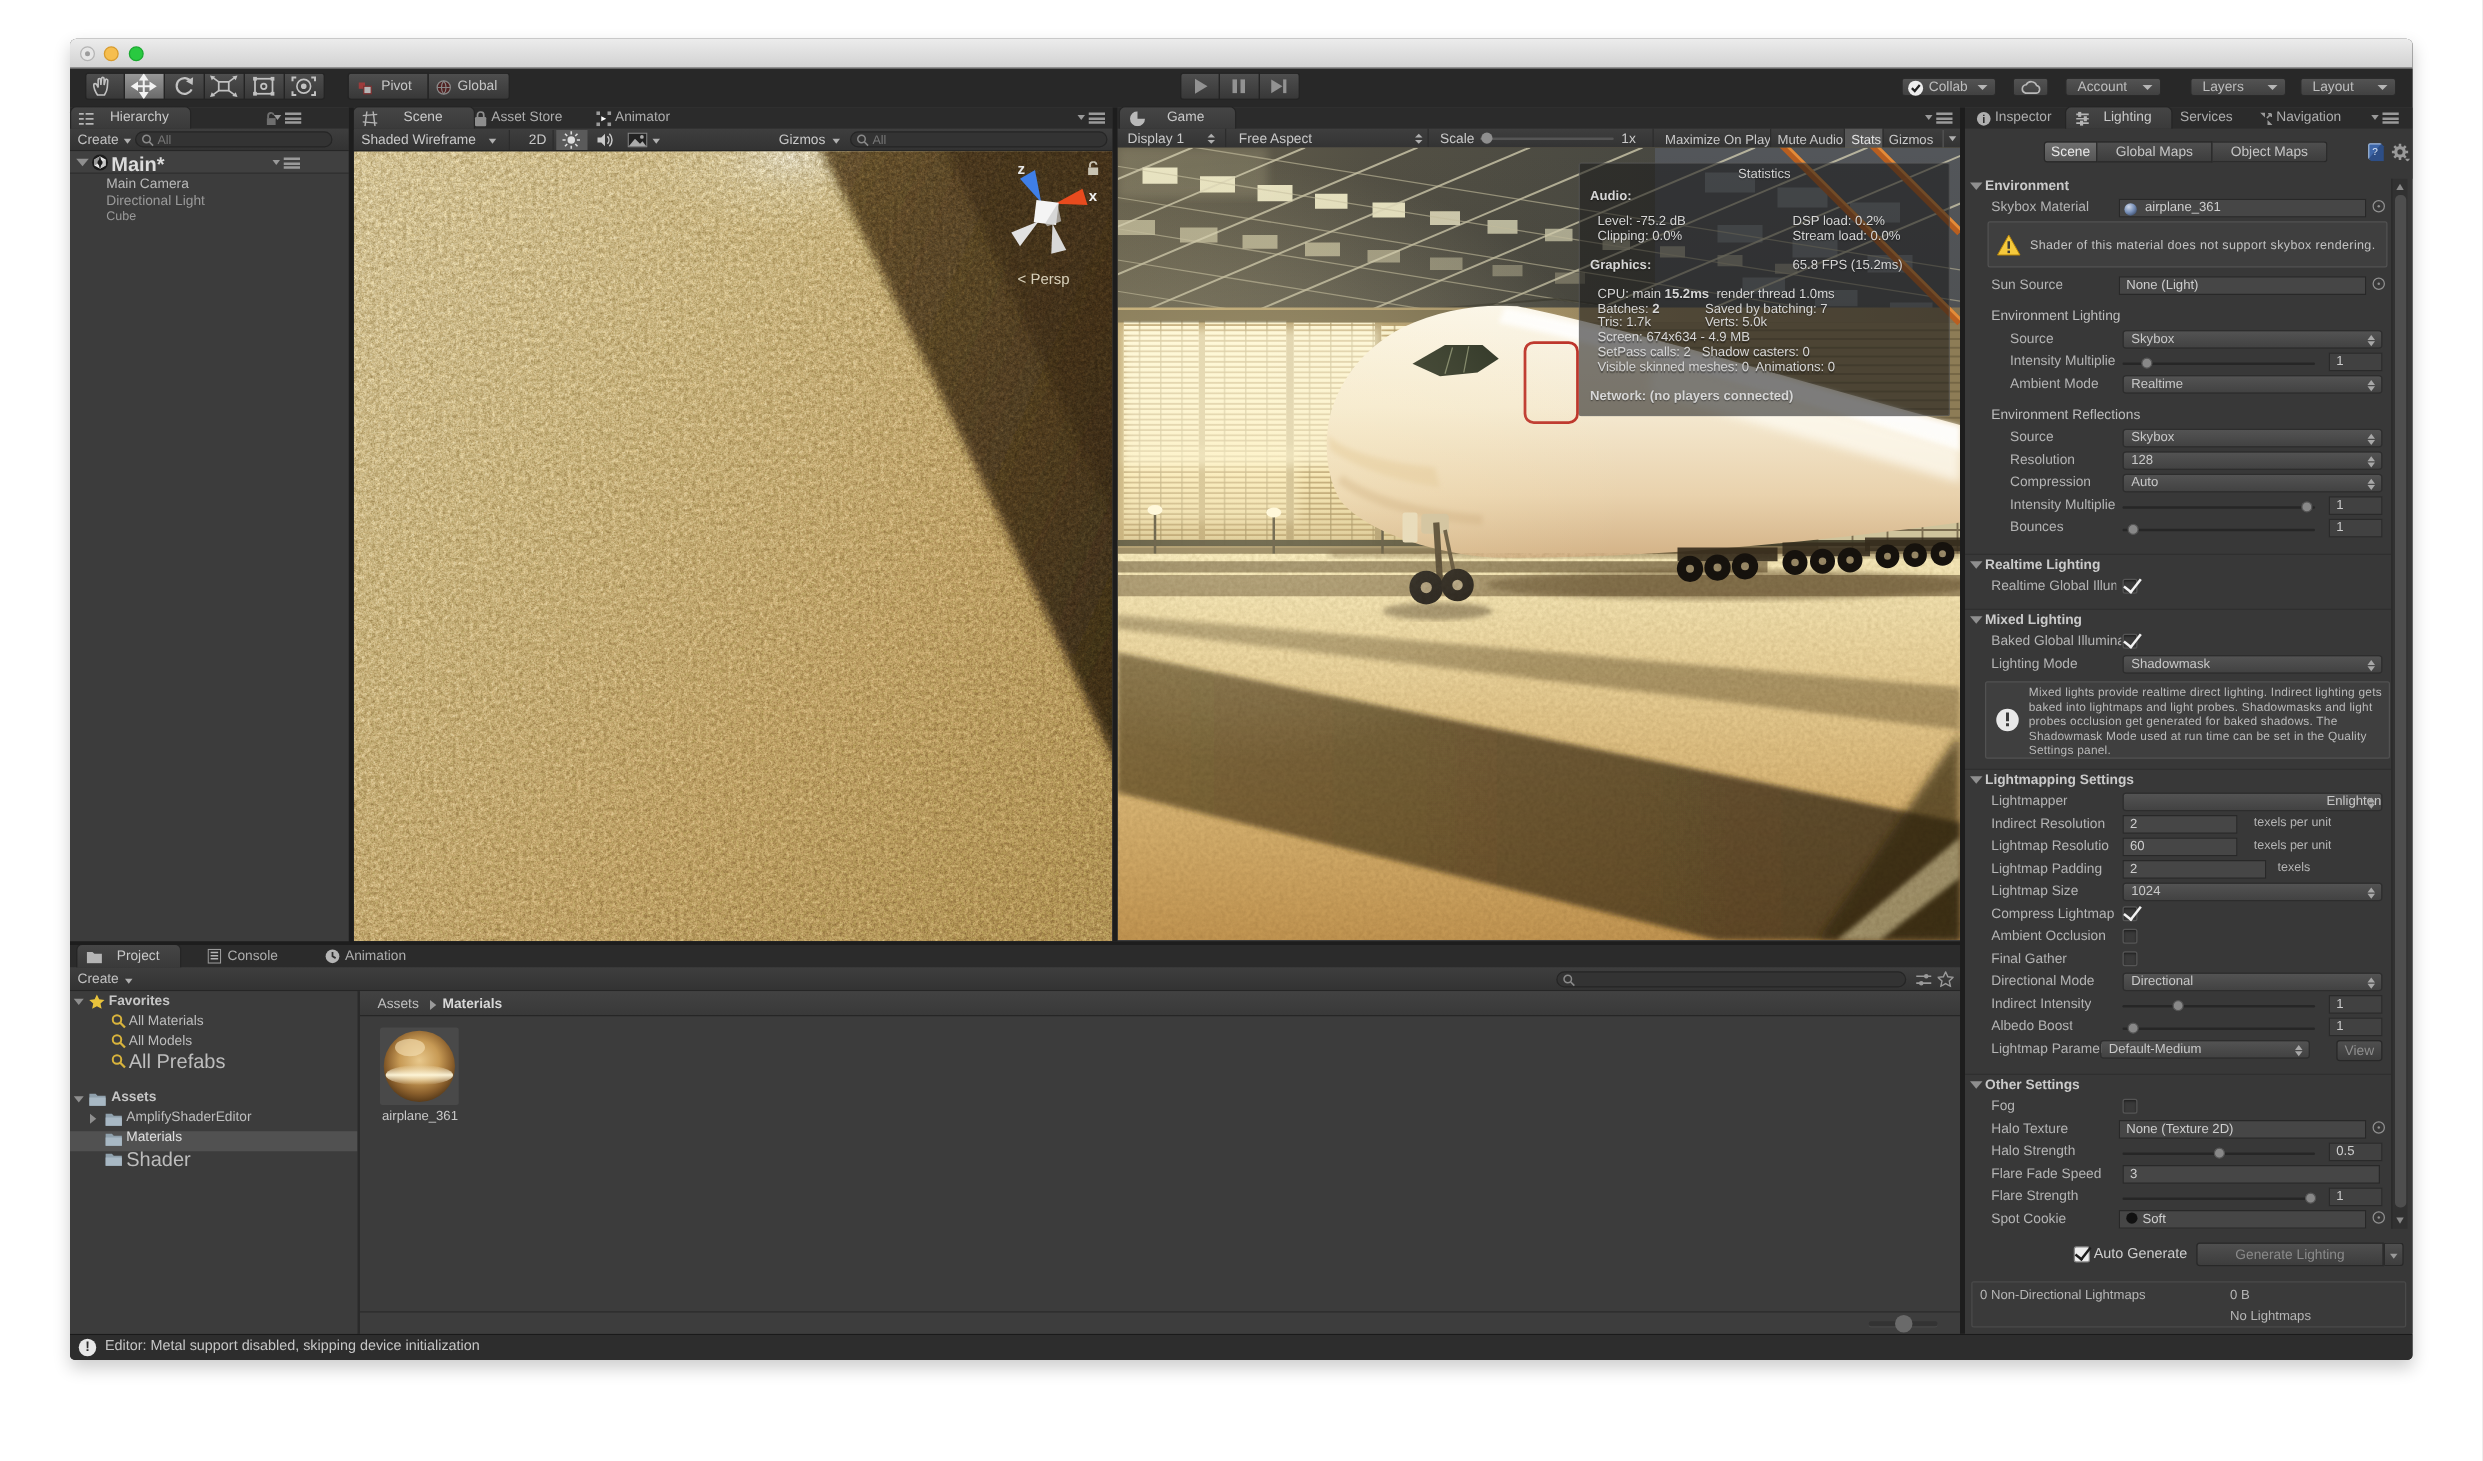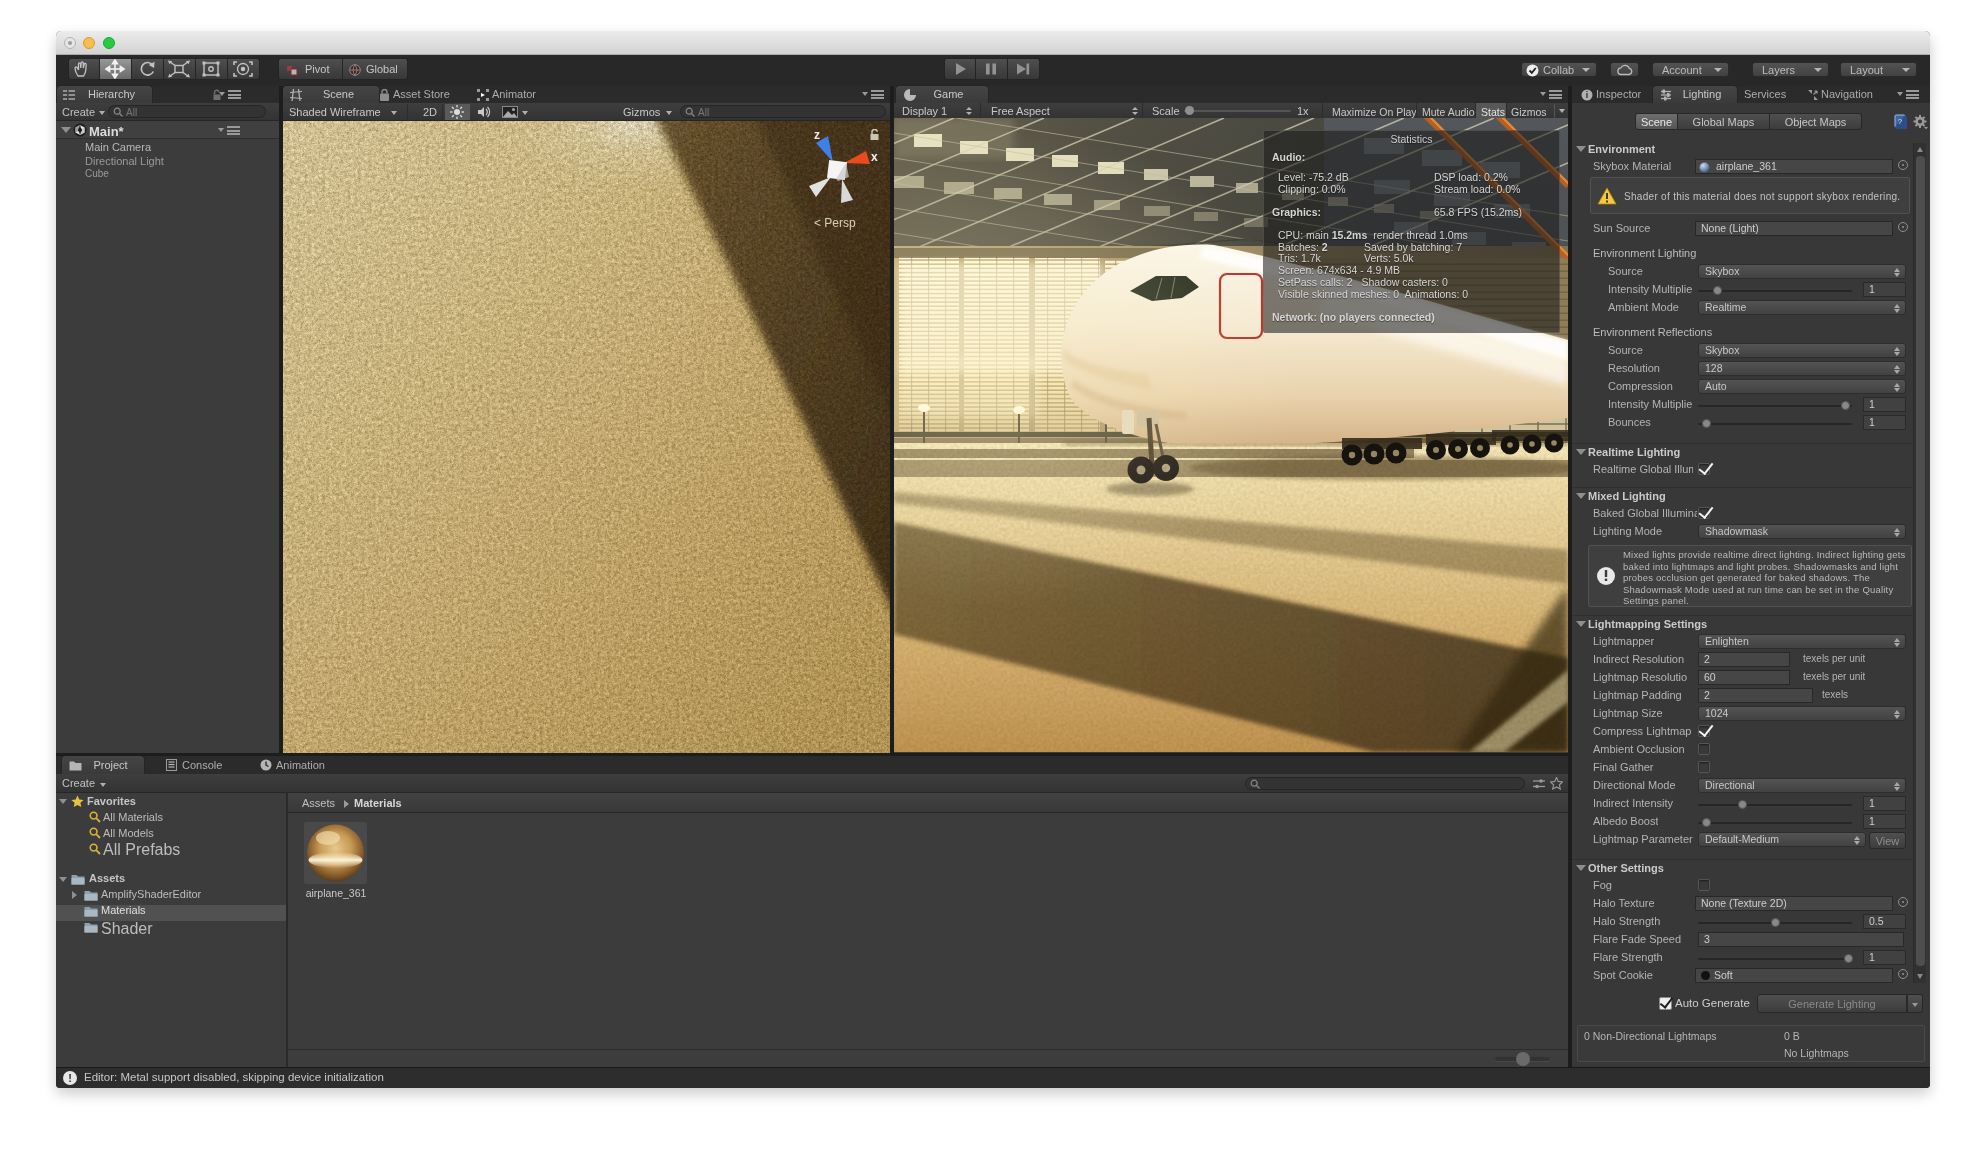--- a/index.html
+++ b/index.html
@@ -228,21 +228,21 @@
     <div class="abs" style="left:0;top:35px;width:223px;height:18px;background:#404040;border-bottom:1px solid #2e2e2e;">
       <div style="position:absolute;left:5px;top:6px;width:0;height:0;border-left:5px solid transparent;border-right:5px solid transparent;border-top:6px solid #8f8f8f;"></div>
       <svg width="14" height="14" viewBox="0 0 14 14" style="position:absolute;left:17px;top:2px;">
             <circle cx="7" cy="7" r="6.4" fill="#1b1b1b"></circle>
             <path d="M7 2 L11.5 4.6 L11.5 9.4 L7 12 L2.5 9.4 L2.5 4.6 Z" fill="#e8e8e8"></path>
             <path d="M7 2 L7 7 L2.5 9.4 L2.5 4.6 Z" fill="#9a9a9a"></path>
             <path d="M7 7 L11.5 4.6 L11.5 9.4 L7 12 Z" fill="#c9c9c9"></path>
             <circle cx="7" cy="7" r="2" fill="#1b1b1b"></circle>
             <path d="M7 1.5 L8.4 7 L7 12.5 L5.6 7 Z" fill="#1b1b1b"></path>
           </svg>
-      <span style="position:absolute;left:33px;top:3px;font-size:13px;font-weight:bold;color:#dcdcdc;">Main*</span>
+      <span style="position:absolute;left:33px;top:3px;font-size:16px;font-weight:bold;color:#dcdcdc;">Main*</span>
       <div class="hamb" style="left:171px;top:5px;"></div>
     </div>
     <div class="abs" style="left:29px;top:55px;font-size:11px;color:#b9b9b9;">Main Camera</div>
     <div class="abs" style="left:29px;top:68.5px;font-size:11px;color:#9a9a9a;">Directional Light</div>
     <div class="abs" style="left:29px;top:82px;font-size:10px;color:#9a9a9a;">Cube</div>
   </div>
   <div id="scenepanel" class="abs" style="left:227px;top:55px;width:607px;height:667px;background:#383838;">
     <div class="tabstrip" style="left:0;top:0;width:607px;"></div>
     <div class="tab" style="left:0px;width:96px;">
       <svg width="12" height="12" viewBox="0 0 12 12" style="position:absolute;left:7px;top:3px;">
@@ -816,21 +816,21 @@
               <path d="M10 18 L5.5 14 L9 14 Z" fill="#e8e8e8"></path>
               <rect x="8.8" y="4" width="2.4" height="7" fill="#3a3a3a"></rect>
               <rect x="8.8" y="12.6" width="2.4" height="2.4" fill="#3a3a3a"></rect>
             </svg>
         <div class="abs" style="left:34px;top:3px;width:284px;font-size:9.5px;line-height:11.5px;color:#bababa;letter-spacing:0.2px;">Mixed lights provide realtime direct lighting. Indirect lighting gets baked into lightmaps and light probes. Shadowmasks and light probes occlusion get generated for baked shadows. The Shadowmask Mode used at run time can be set in the Quality Settings panel.</div>
       </div>
       <div class="isep" style="top:472px;"></div>
       <div class="itri" style="left:4px;top:478px;"></div>
       <div class="ihead" style="left:16px;top:475px;">Lightmapping Settings</div>
       <div class="ilb" style="left:21px;top:492px;">Lightmapper</div>
-      <div class="idrop" style="left:126px;top:491px;width:208px;">Enlighten<div class="iarr"></div></div>
+      <div class="idrop" style="left:126px;top:491px;width:208px;text-align:right;">Enlighten<div class="iarr"></div></div>
       <div class="ilb" style="left:21px;top:510px;width:102px;">Indirect Resolution</div>
       <div class="ifield" style="left:126px;top:509px;width:92px;">2</div>
       <div class="ilb" style="left:231px;top:510px;font-size:10px;">texels per unit</div>
       <div class="ilb" style="left:21px;top:528px;width:102px;">Lightmap Resolutio</div>
       <div class="ifield" style="left:126px;top:527px;width:92px;">60</div>
       <div class="ilb" style="left:231px;top:528px;font-size:10px;">texels per unit</div>
       <div class="ilb" style="left:21px;top:546px;width:102px;">Lightmap Padding</div>
       <div class="ifield" style="left:126px;top:545px;width:115px;">2</div>
       <div class="ilb" style="left:250px;top:546px;font-size:10px;">texels</div>
       <div class="ilb" style="left:21px;top:564px;">Lightmap Size</div>
@@ -845,21 +845,21 @@
       <div class="idrop" style="left:126px;top:635px;width:208px;">Directional<div class="iarr"></div></div>
       <div class="ilb" style="left:21px;top:654px;">Indirect Intensity</div>
       <div class="itrack" style="left:126px;top:661px;width:154px;"></div>
       <div class="iknob" style="left:166px;top:657px;"></div>
       <div class="ivb" style="left:291px;top:653px;">1</div>
       <div class="ilb" style="left:21px;top:672px;">Albedo Boost</div>
       <div class="itrack" style="left:126px;top:679px;width:154px;"></div>
       <div class="iknob" style="left:130px;top:675px;"></div>
       <div class="ivb" style="left:291px;top:671px;">1</div>
       <div class="ilb" style="left:21px;top:690px;width:102px;">Lightmap Parameter</div>
-      <div class="idrop" style="left:126px;top:689px;width:168px;">Default-Medium<div class="iarr"></div></div>
+      <div class="idrop" style="left:108px;top:689px;width:168px;">Default-Medium<div class="iarr"></div></div>
       <div class="mbtn" style="left:297px;top:689px;width:37px;height:17px;text-align:center;line-height:16px;color:#8f8f8f;">View</div>
       <div class="isep" style="top:716px;"></div>
       <div class="itri" style="left:4px;top:722px;"></div>
       <div class="ihead" style="left:16px;top:719px;">Other Settings</div>
       <div class="ilb" style="left:21px;top:736px;">Fog</div>
       <div class="ick" style="left:126px;top:736px;"></div>
       <div class="ilb" style="left:21px;top:754px;">Halo Texture</div>
       <div class="ifield" style="left:123px;top:753px;width:198px;">None (Texture 2D)</div>
       <div class="itgt" style="left:326px;top:754px;"></div>
       <div class="ilb" style="left:21px;top:772px;">Halo Strength</div>

